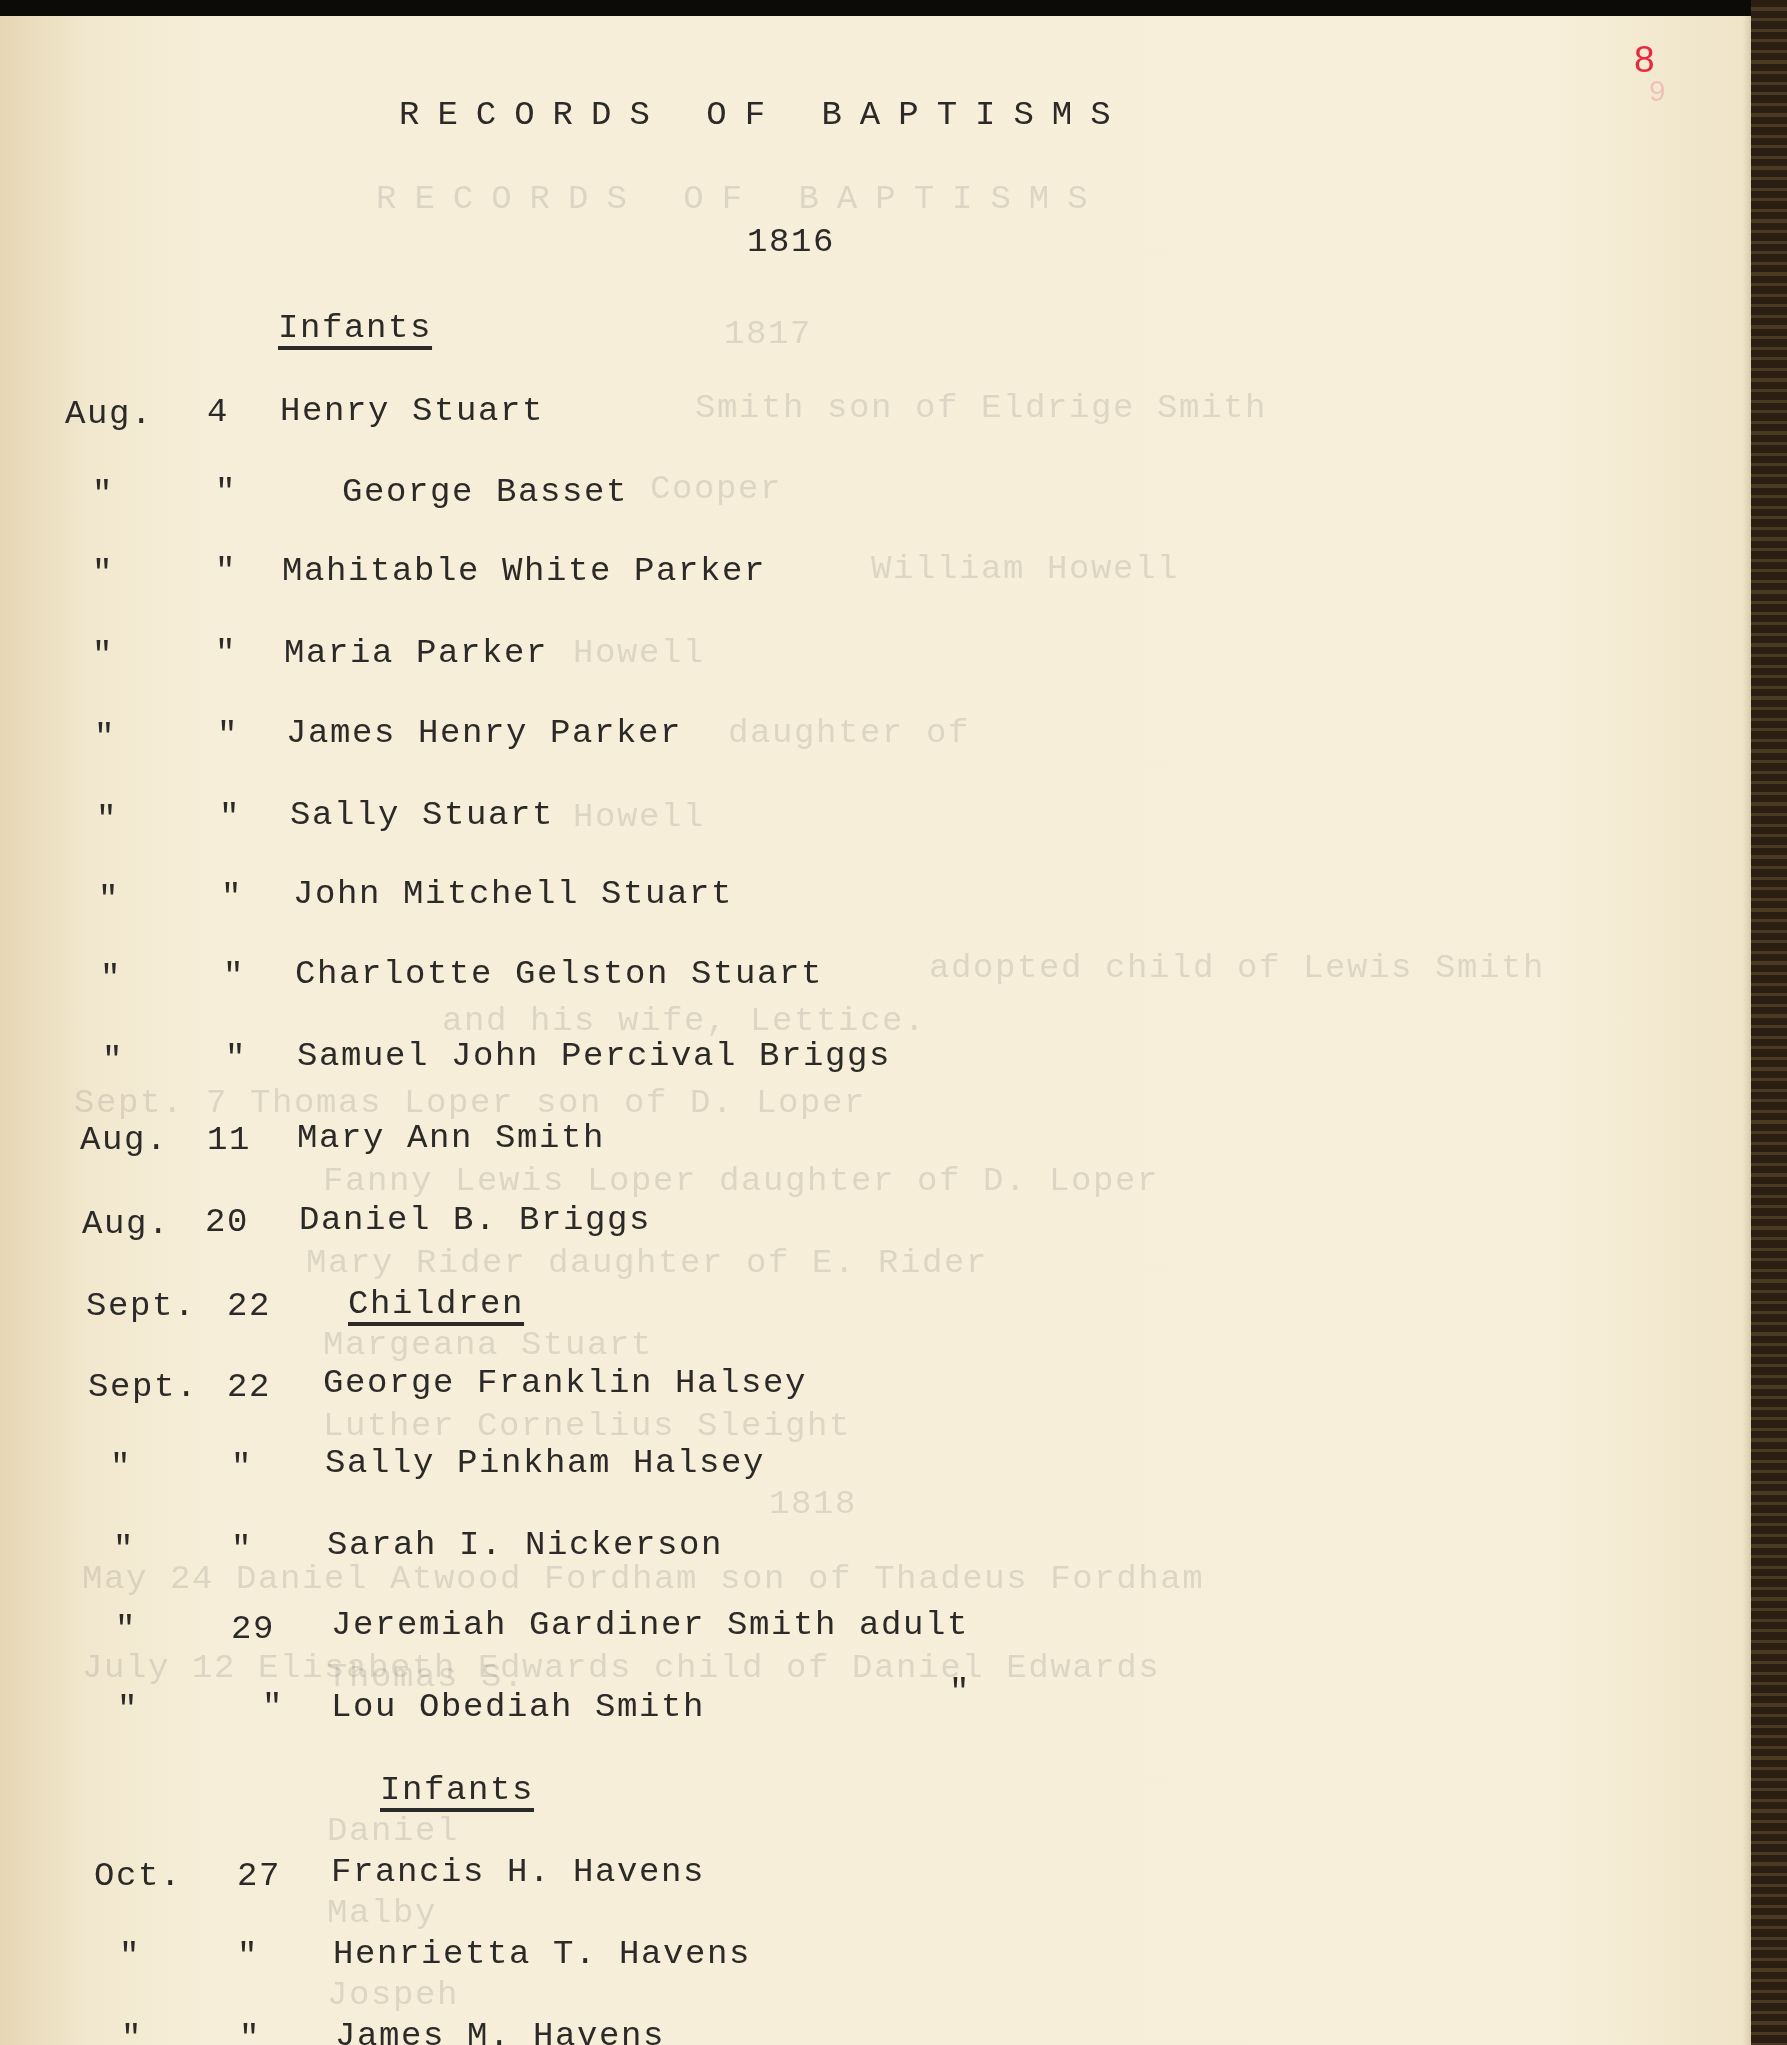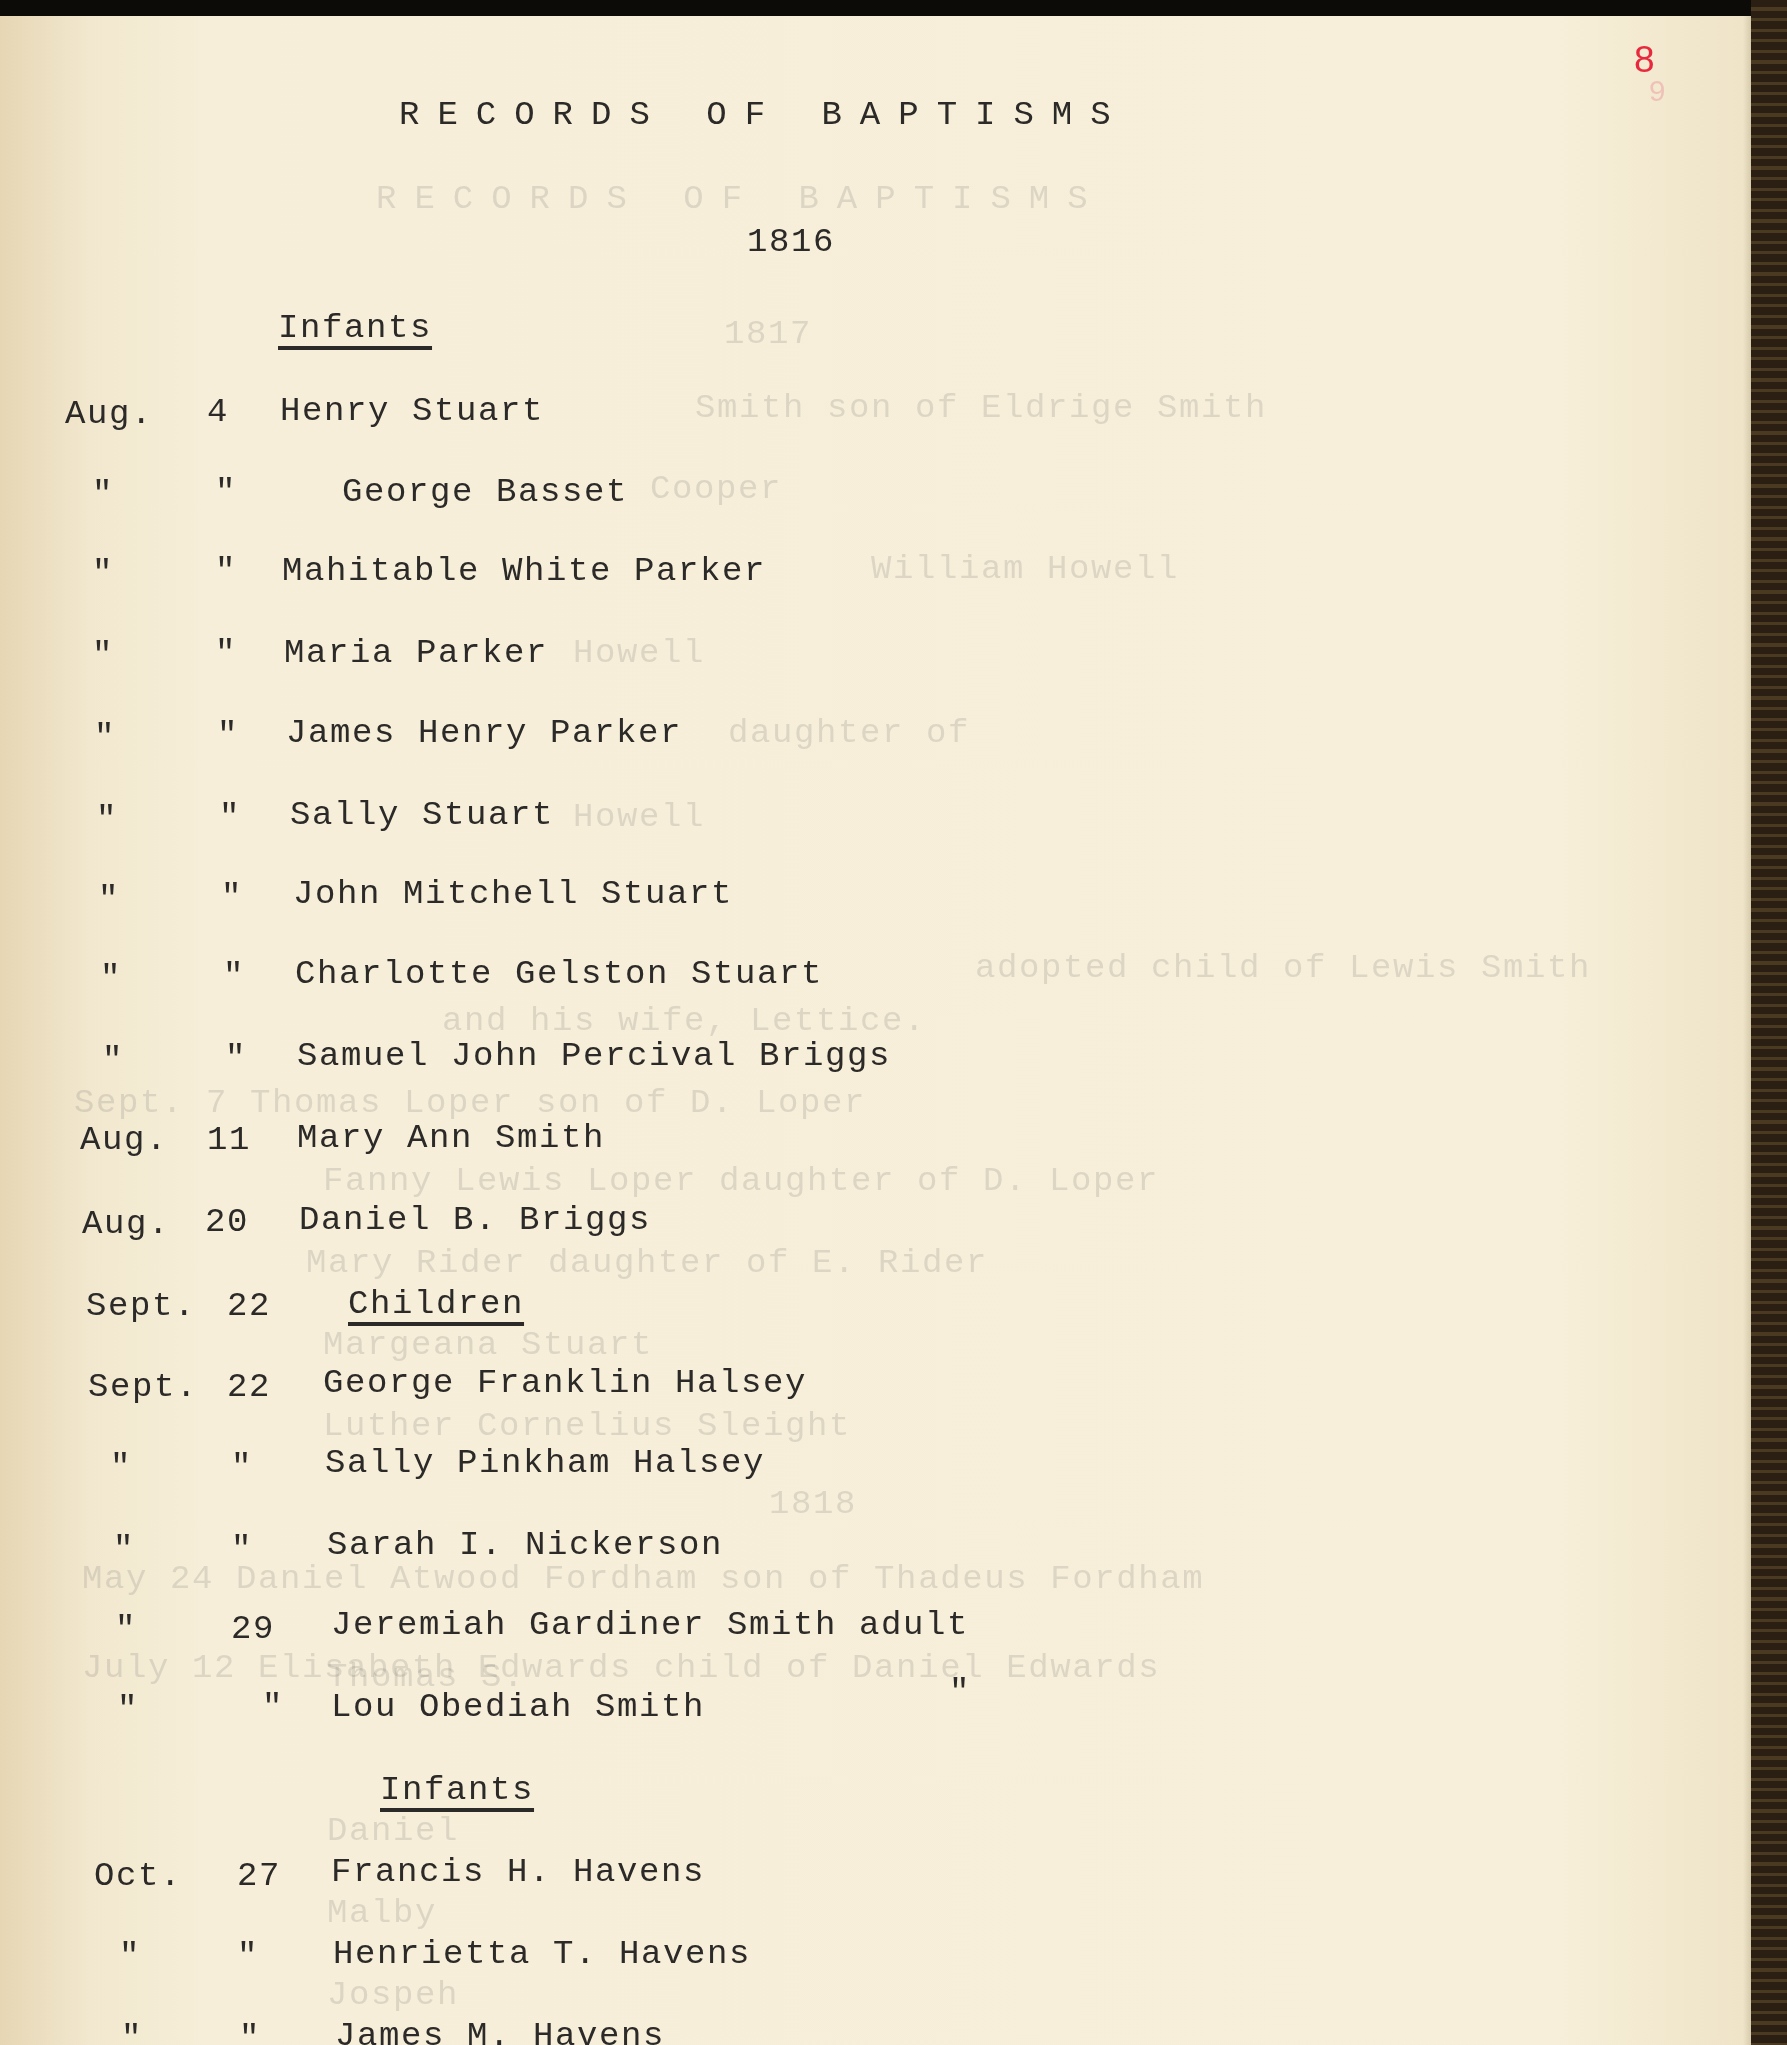--- a/index.html
+++ b/index.html
@@ -26,21 +26,21 @@
 <div class="spine"></div>
 
 <div class="ghost title" style="left:376px;top:180px;">RECORDS OF BAPTISMS</div>
 <div class="ghost" style="left:724px;top:315px;">1817</div>
 <div class="ghost" style="left:695px;top:389px;">Smith son of Eldrige Smith</div>
 <div class="ghost" style="left:650px;top:470px;">Cooper</div>
 <div class="ghost" style="left:871px;top:550px;">William Howell</div>
 <div class="ghost" style="left:573px;top:634px;">Howell</div>
 <div class="ghost" style="left:728px;top:714px;">daughter of</div>
 <div class="ghost" style="left:573px;top:798px;">Howell</div>
-<div class="ghost" style="left:929px;top:949px;margin-left:46px;">adopted child of Lewis Smith</div>
+<div class="ghost" style="left:929px;top:949px;">adopted child of Lewis Smith</div>
 <div class="ghost" style="left:442px;top:1002px;">and his wife, Lettice.</div>
 <div class="ghost" style="left:74px;top:1084px;">Sept. 7  Thomas Loper son of D. Loper</div>
 <div class="ghost" style="left:323px;top:1162px;">Fanny Lewis Loper daughter of D. Loper</div>
 <div class="ghost" style="left:306px;top:1244px;">Mary Rider daughter of E. Rider</div>
 <div class="ghost" style="left:323px;top:1326px;">Margeana Stuart</div>
 <div class="ghost" style="left:323px;top:1407px;">Luther Cornelius Sleight</div>
 <div class="ghost" style="left:769px;top:1485px;">1818</div>
 <div class="ghost" style="left:82px;top:1560px;">May 24  Daniel Atwood Fordham son of Thadeus Fordham</div>
 <div class="ghost" style="left:82px;top:1649px;">July 12  Elisabeth Edwards child of Daniel Edwards</div>
 <div class="ghost" style="left:327px;top:1658px;">Thomas S.</div>

